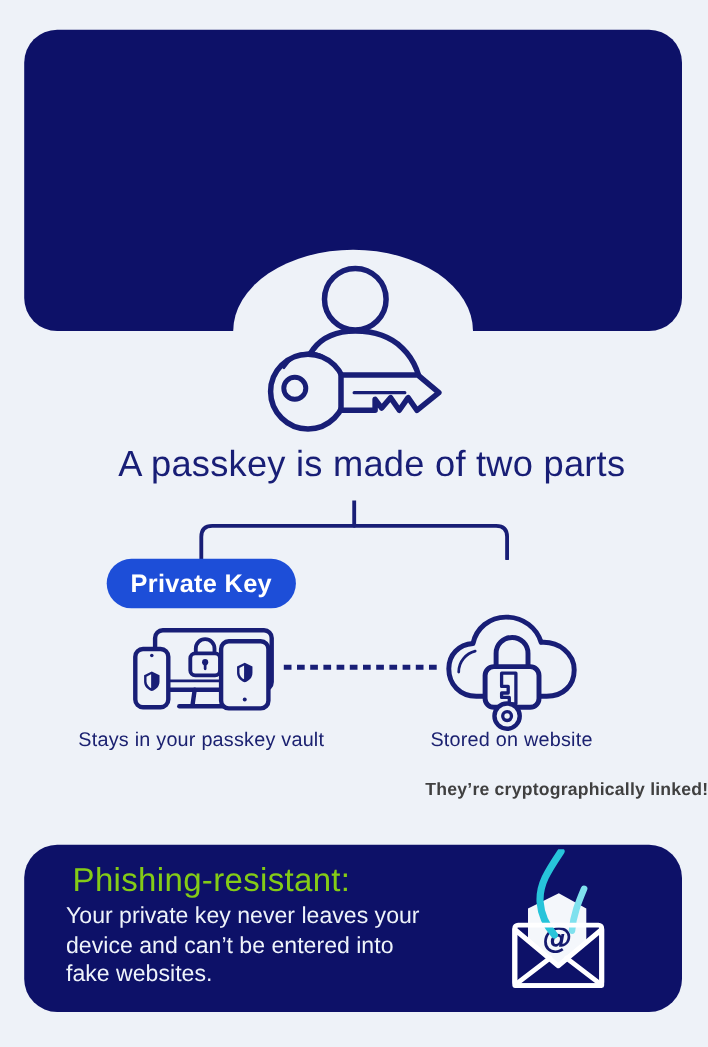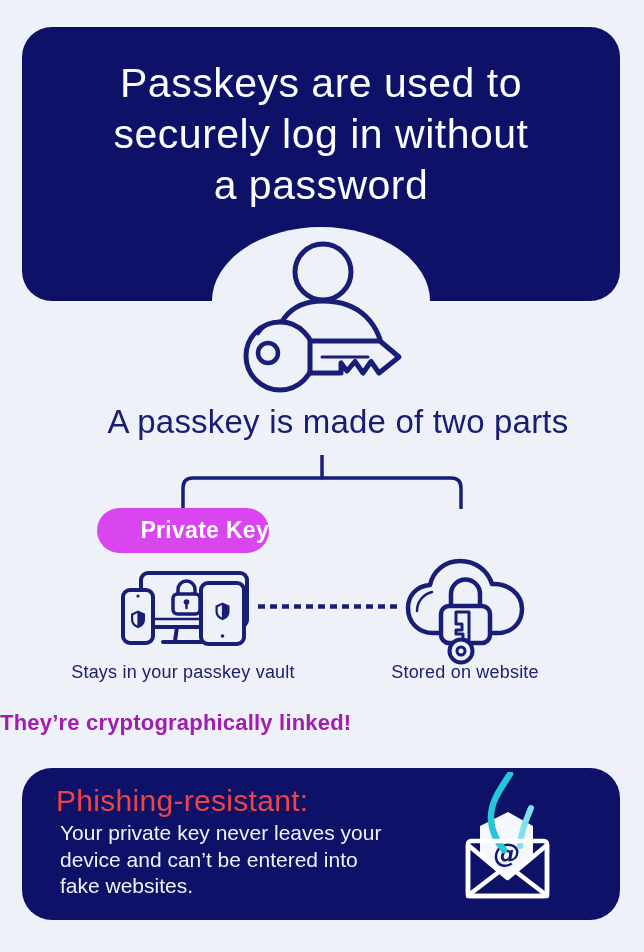--- a/index.html
+++ b/index.html
@@ -10,47 +10,44 @@
   #header-card{left:22px;top:27px;width:598px;height:274px;}
   #header-title{position:absolute;left:0;top:31px;width:100%;text-align:center;
     color:#fafcff;font-size:41px;line-height:51px;font-weight:400;letter-spacing:.5px;
     white-space:pre-line;}
   #header-notch{position:absolute;bottom:0;left:50%;transform:translateX(-50%);
     width:218px;height:74px;background:#eef2f8;border-radius:109px 109px 0 0 / 74px 74px 0 0;}
   
   .abs{position:absolute;}
   #section-heading{left:0;top:403px;width:100%;text-align:center;color:#181e76;
     font-size:33px;font-weight:500;letter-spacing:.2px;padding-left:16px;}
-  .pill{position:absolute;top:508px;width:172px;height:45px;background:#d946ef;
-    border-radius:23px;display:flex;align-items:center;justify-content:flex-end;}
+  .pill{position:absolute;top:508px;width:172px;height:45px;background:#1d4ed8;
+    border-radius:23px;display:flex;align-items:center;justify-content:center;}
   .pill span{color:#ffffff;font-size:23px;font-weight:700;letter-spacing:.3px;}
   #pill-private{left:97px;} #pill-public{left:379px;}
   .caption{position:absolute;top:662px;color:#1b2170;font-size:18px;letter-spacing:.2px;
     text-align:center;}
   #caption-private{left:53px;width:260px;} #caption-public{left:345px;width:240px;}
-  #linked-note{left:0;top:710px;width:100%;text-align:left;color:#a21caf;
-    font-size:22px;font-weight:700;letter-spacing:.2px;}
+  #linked-note{left:0;top:710px;width:100%;text-align:right;color:#404040;
+    font-size:16px;font-weight:700;letter-spacing:.2px;}
   
   #footer-card{left:22px;top:768px;width:598px;height:152px;}
-  #footer-heading{position:absolute;left:34px;top:16px;color:#ef4444;font-size:30px;
+  #footer-heading{position:absolute;left:44px;top:16px;color:#84cc16;font-size:30px;
     font-weight:500;letter-spacing:.3px;}
   #footer-body{position:absolute;left:38px;top:52px;color:#eef3fa;font-size:21px;
     line-height:26.5px;font-weight:400;white-space:pre-line;}
   svg{display:block;}
   .pre{white-space:pre-line;}
 </style>
 </head>
 <body>
 
 <div id="stage">
 
   <div id="header-card" class="navy-card">
-    <div id="header-title" class="pre">Passkeys are used to
-securely log in without
-a password</div>
     <div id="header-notch"></div>
   </div>
 
   <svg class="abs" style="left:222px;top:230px;" width="200" height="170" viewBox="0 0 200 170">
     <g fill="none" stroke="#181e76" stroke-width="5" stroke-linejoin="round" stroke-linecap="round">
       <circle cx="101" cy="42" r="28"></circle>
       <path d="M50,138 C50,94 66,71 101,71 C136,71 160,92 162,132"></path>
       <circle cx="58" cy="126" r="34" fill="#eef2f8"></circle>
       <path d="M88,111 L158,111 L177,127 L157,143 L149,131.5 L141,143 L133,131.5 L125,141 L119,133 L119,143 L88,143 Z" fill="#eef2f8"></path>
       <circle cx="46" cy="123" r="10" stroke-width="4.5" fill="#eef2f8"></circle>

